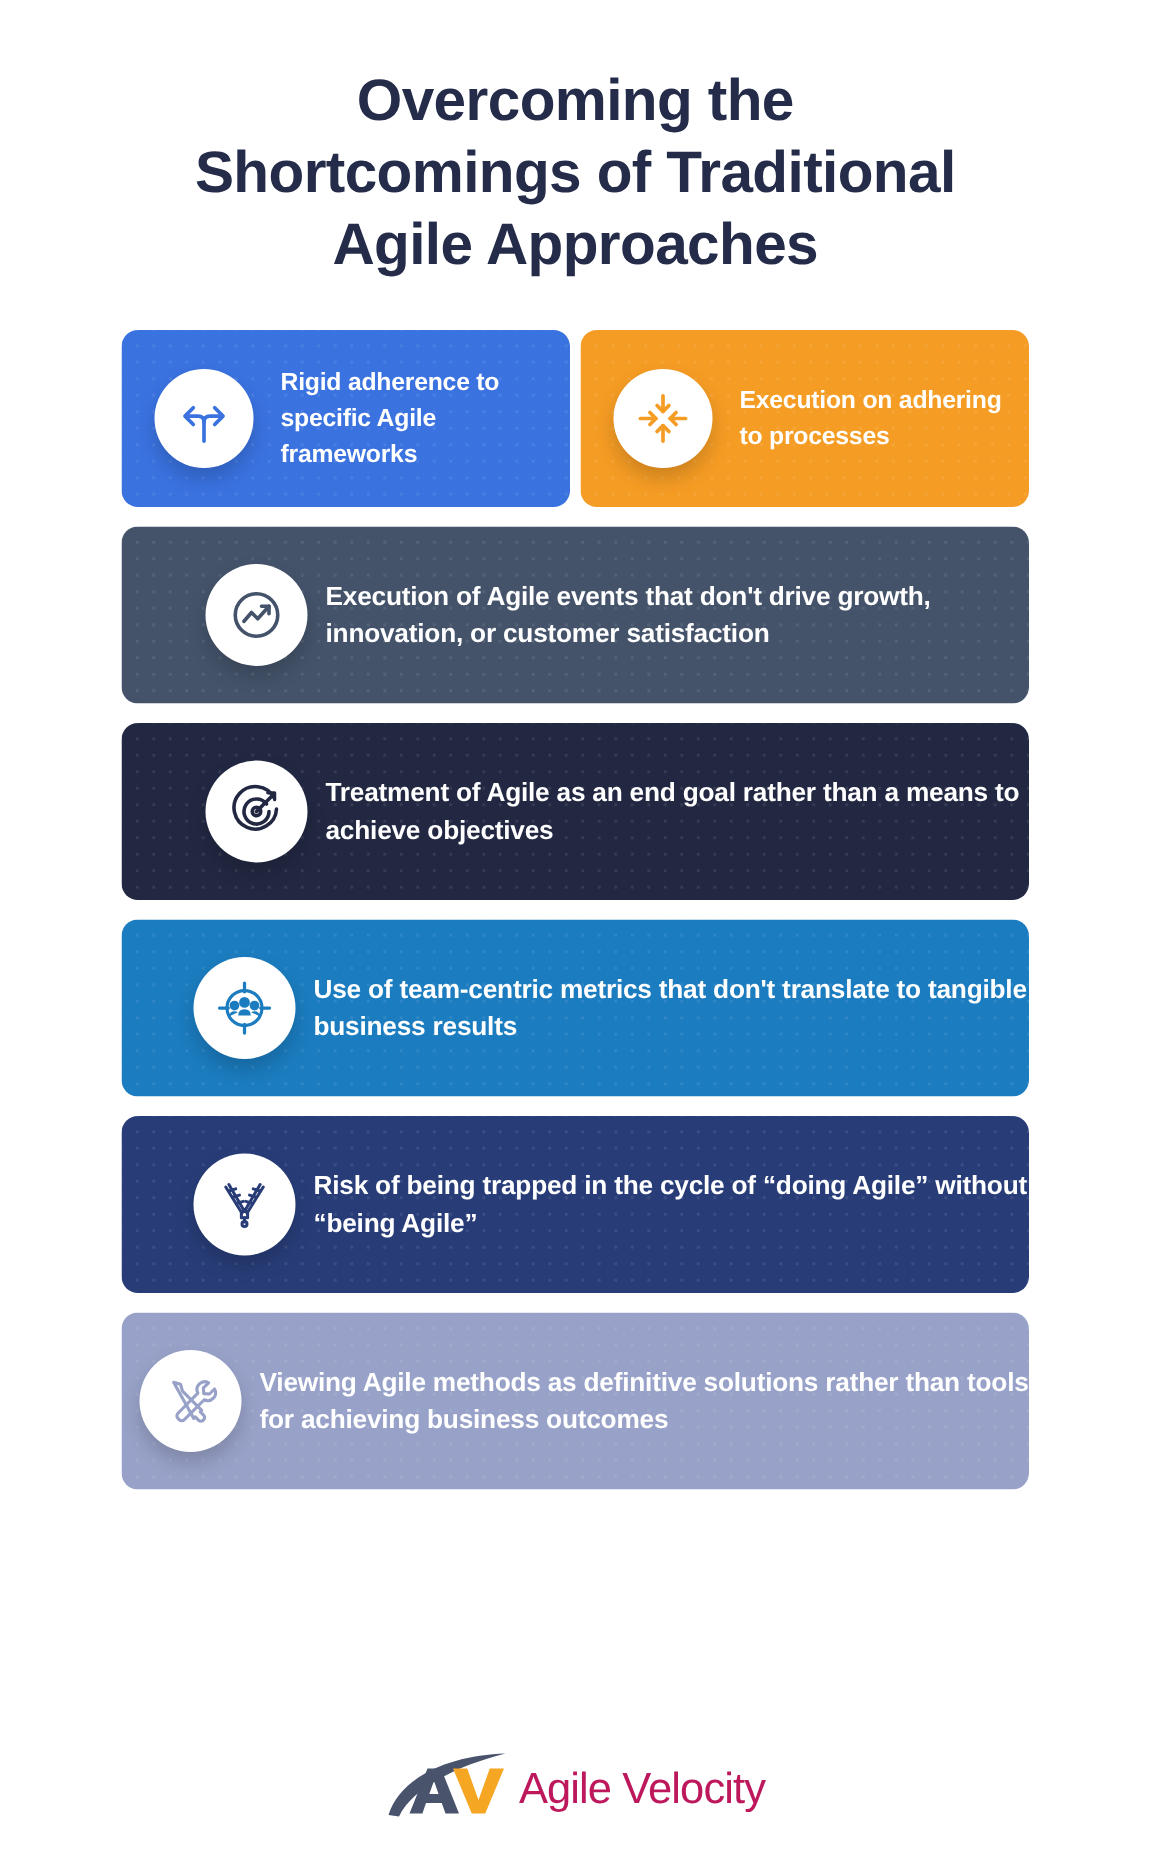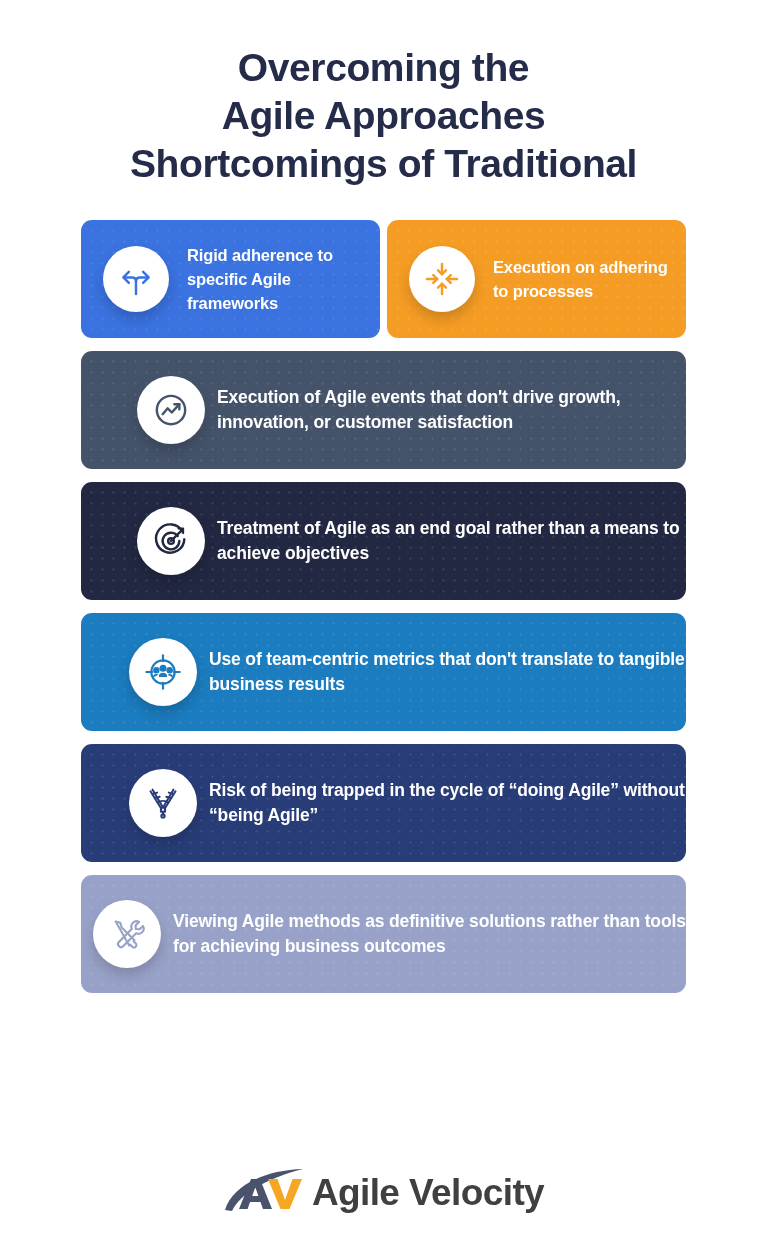--- a/index.html
+++ b/index.html
@@ -111,36 +111,36 @@
     position: absolute;
     left: 0;
     top: 1168px;
     width: 767px;
     display: flex;
     align-items: center;
     justify-content: center;
   }
   .logo-mark { display: block; }
   .logo-text {
-    font-size: 37px;
-    color: #404040;
+    font-size: 29px;
+    color: #be185d;
     letter-spacing: -0.6px;
     margin-left: 3px;
-    font-weight: bold;
+    font-weight: normal;
   }
 </style>
 </head>
 <body>
 
 <div id="page">
 
   <h1 class="title">
     <span class="tl">Overcoming the</span>
+    <span class="tl">Shortcomings of Traditional</span>
     <span class="tl">Agile Approaches</span>
-    <span class="tl">Shortcomings of Traditional</span>
   </h1>
 
   <div class="cards">
 
     <div class="row-top">
 
       <div class="card half" style="background-color:#3a72e0;">
         <div class="bubble">
           <span>
             <svg width="38" height="38" viewBox="0 0 48 48" fill="none" stroke="#3a72e0" stroke-width="3.1" stroke-linecap="round" stroke-linejoin="round">

